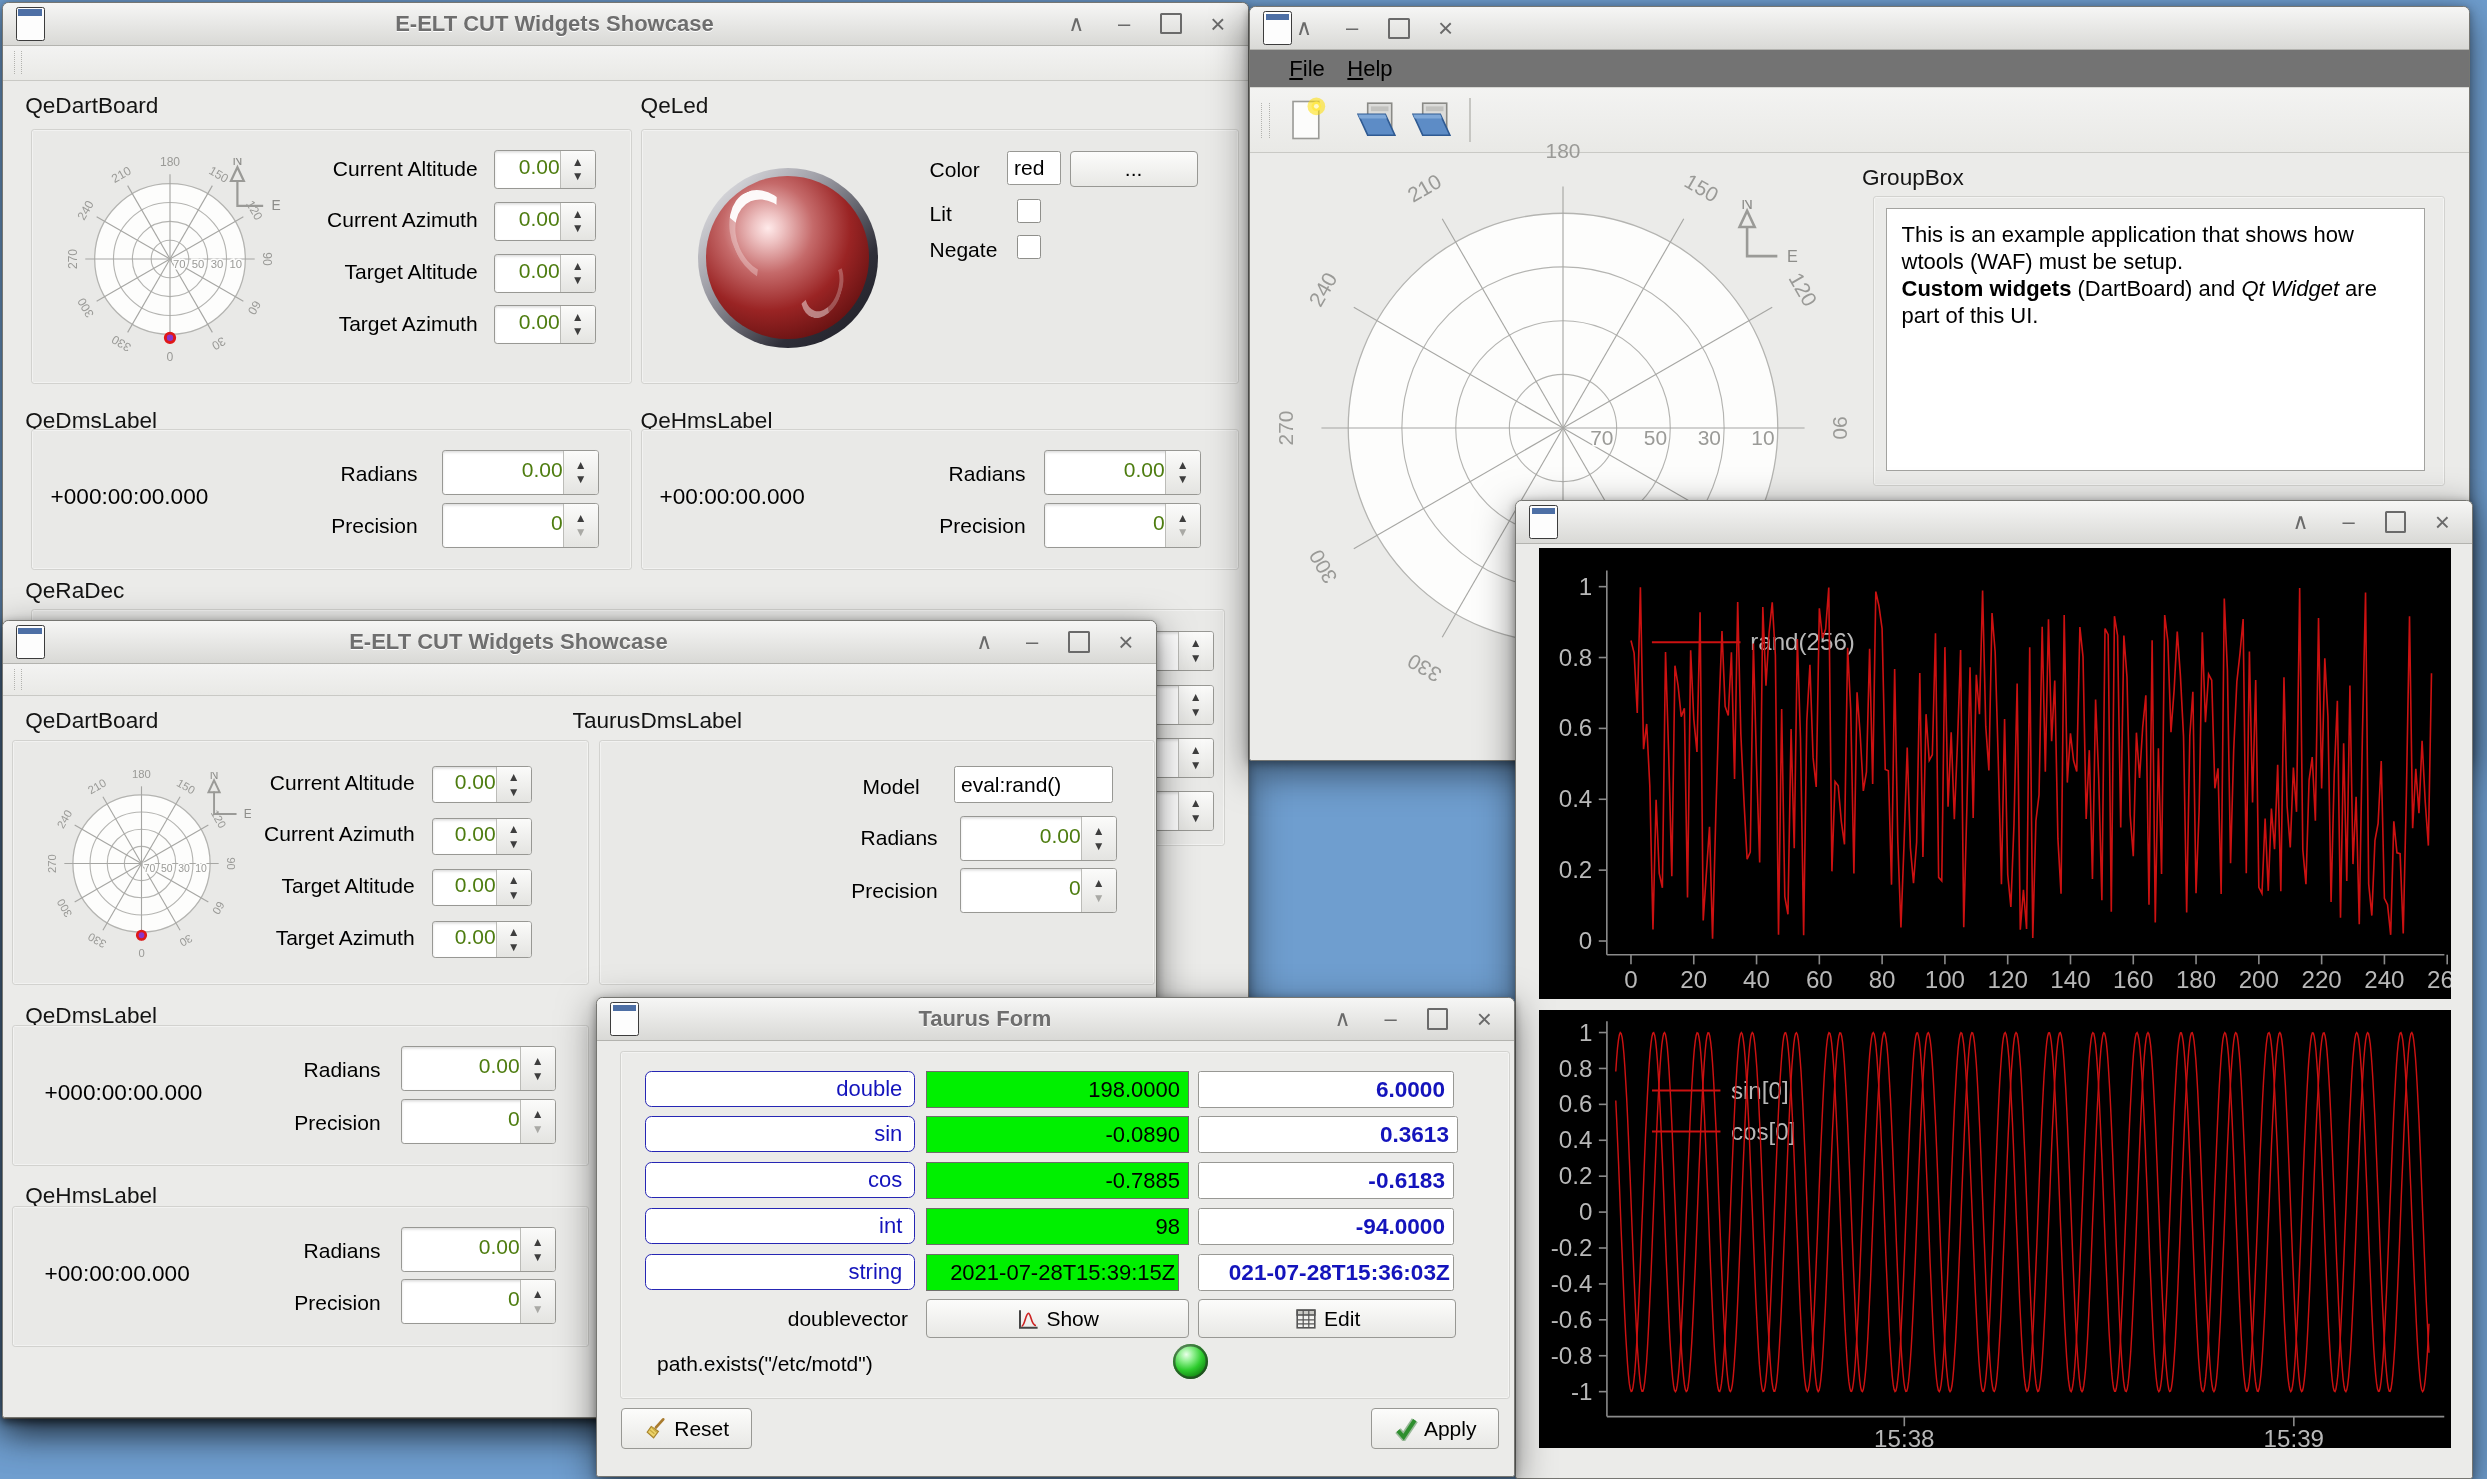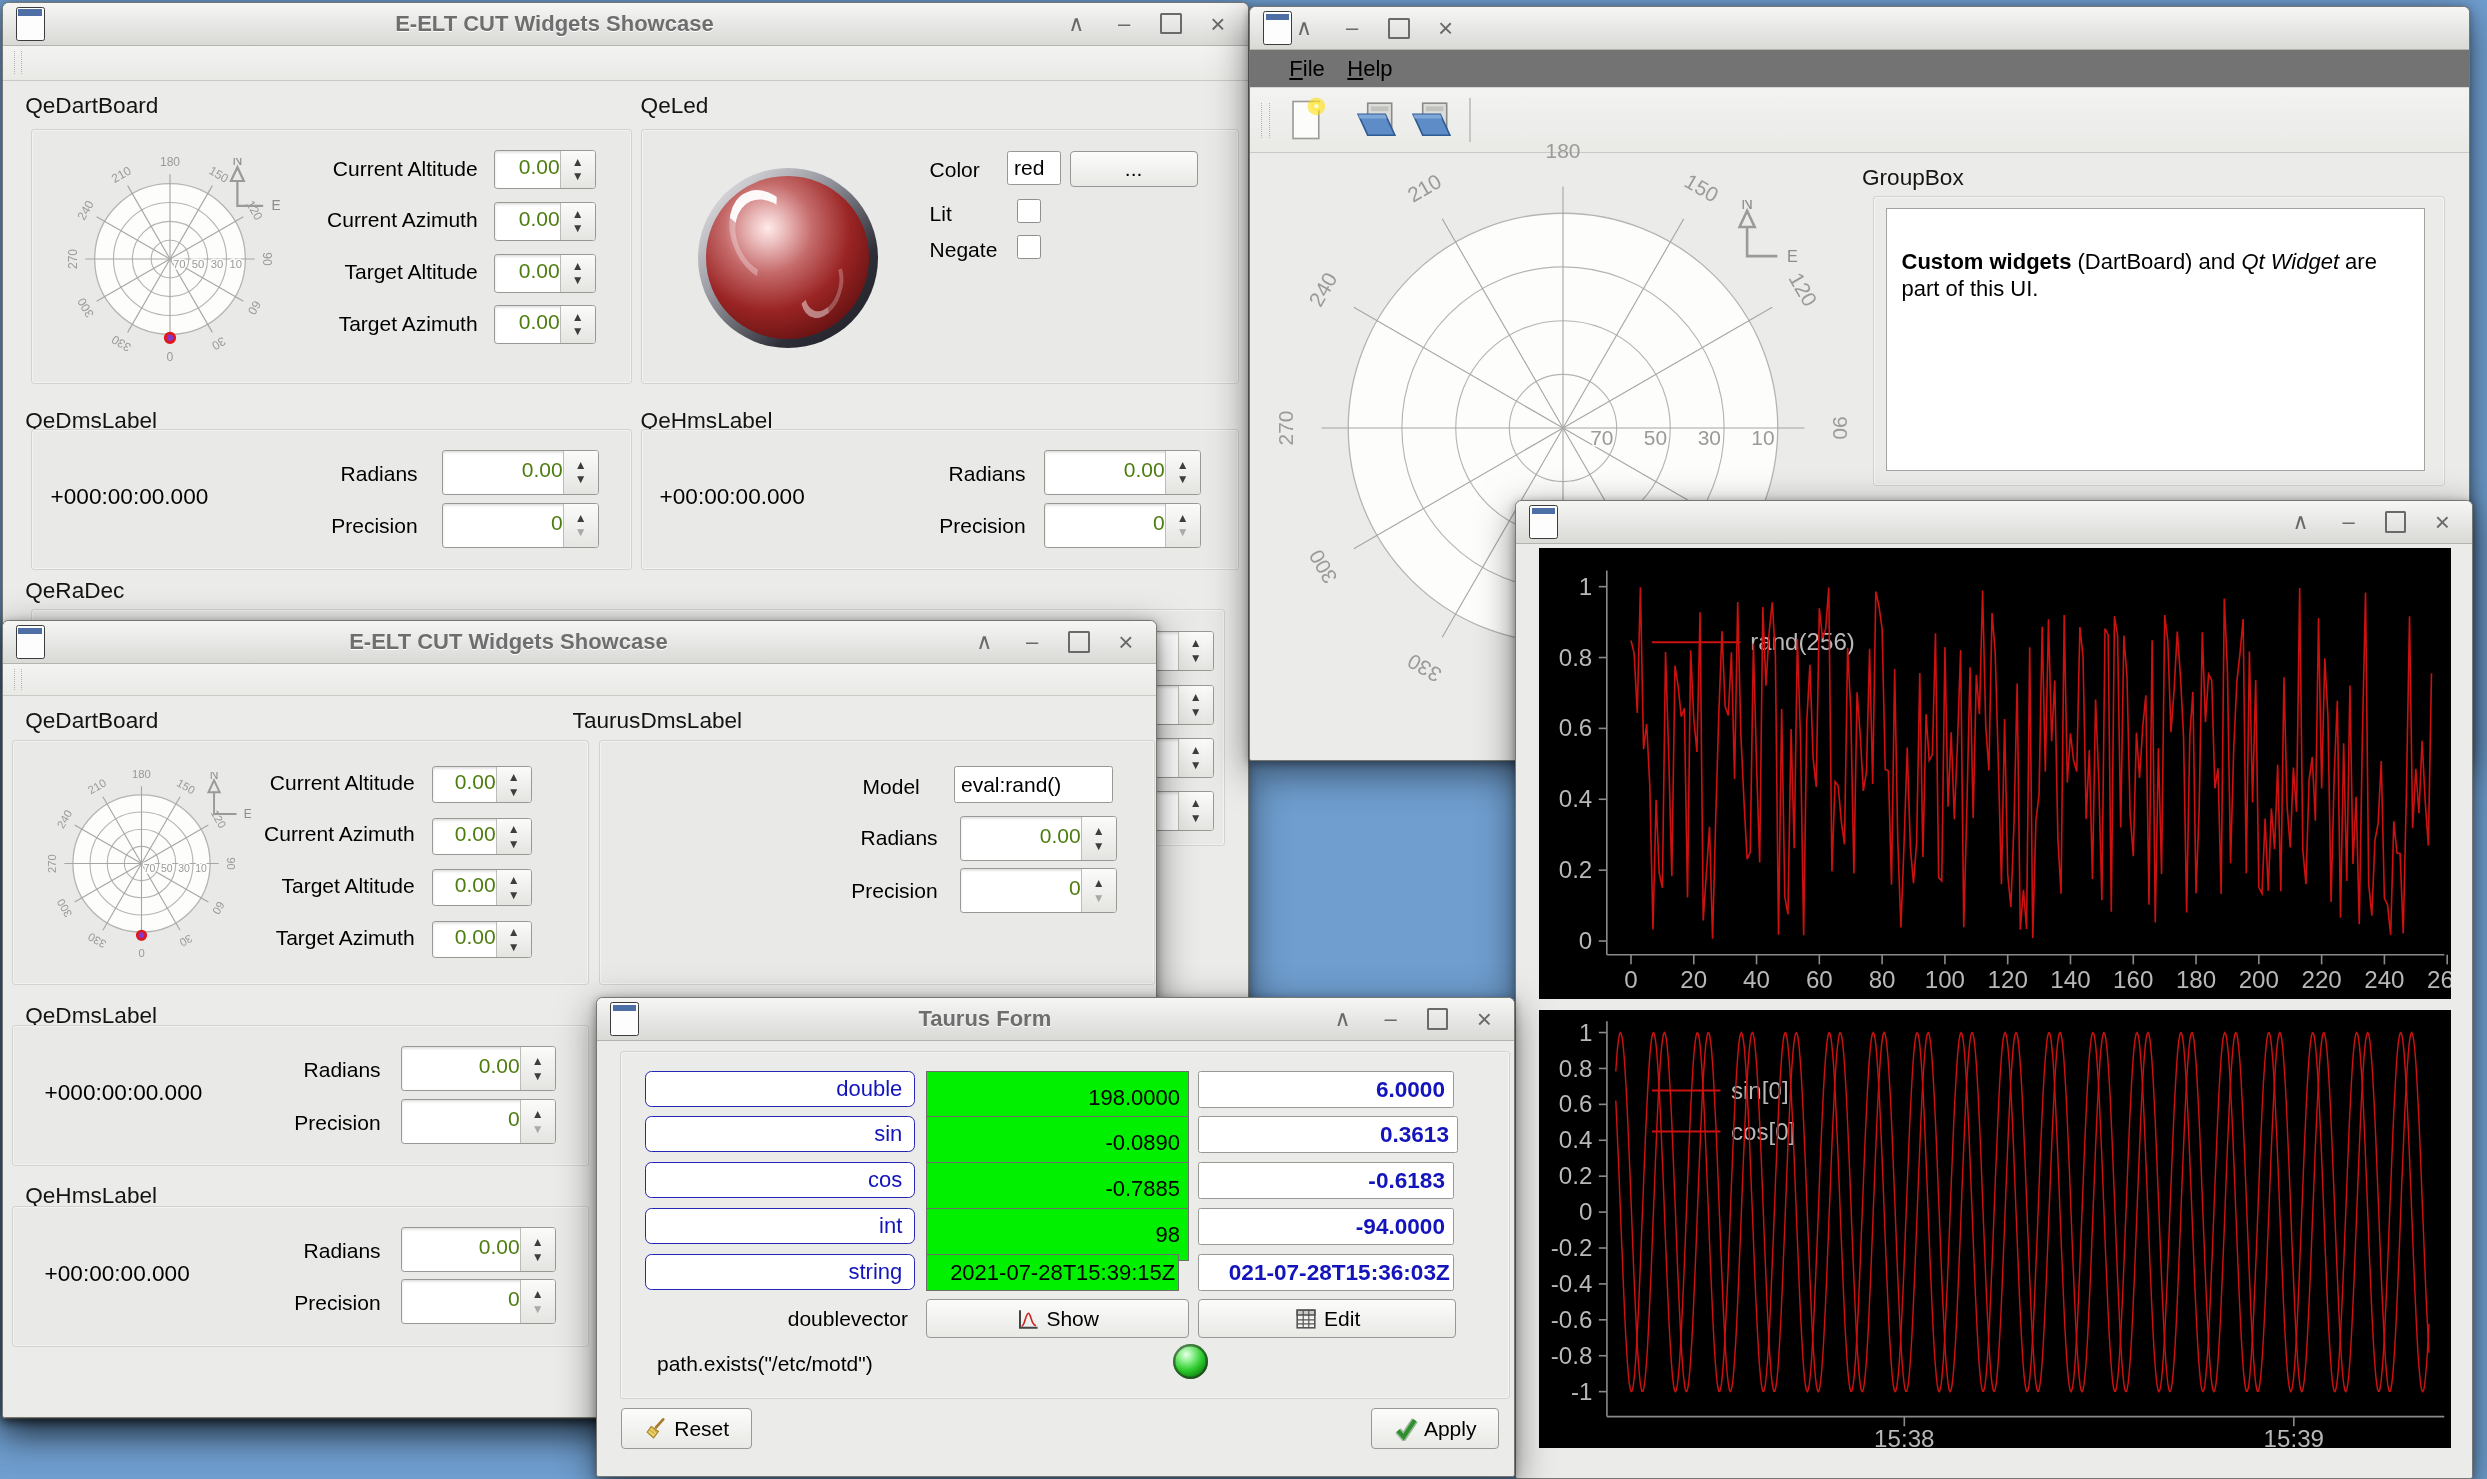--- a/index.html
+++ b/index.html
@@ -49,21 +49,21 @@
   .ledred::after{content:"";position:absolute;right:16%;bottom:12%;width:20%;height:32%;border-radius:50%;
           border-bottom:7.3px solid rgba(255,255,255,.45);border-right:4px solid rgba(255,255,255,.25);
           border-top:4px solid transparent;border-left:4px solid transparent;transform:rotate(18deg);}
   .ledgreen{position:absolute;border-radius:50%;
           background:radial-gradient(circle at 38% 30%,#eaffea 0%,#8ff08f 22%,#2ecc2e 48%,#0f7a0f 78%,#063f06 100%);
           box-shadow:inset 0 0 0 2.4px rgba(40,40,40,.55);}
   .tname{position:absolute;background:#fff;border:1.6px solid #2626b4;border-radius:6.4px;
          display:flex;align-items:center;justify-content:flex-end;padding:0 11.3px;
          font-size:22px;color:#1414bc;}
   .tread{position:absolute;background:#00f000;border:0.8px solid #6e6e6a;
-         display:flex;align-items:center;justify-content:flex-end;padding:8px 8px;
+         display:flex;align-items:center;justify-content:flex-end;padding:0 8px;
          font-size:22px;color:#000;white-space:nowrap;overflow:hidden;}
   .twrite{position:absolute;background:#fff;border:0.8px solid #98989 4;border-radius:2.4px;}
   .twrite input{width:100%;height:100%;box-sizing:border-box;border:0.8px solid #989894;border-radius:2.4px;
          text-align:right;font:bold 22.6px "Liberation Sans",sans-serif;color:#1414bc;padding:0 8px;outline:0;}
   .greenbox{position:absolute;background:#00f000;display:flex;align-items:center;
          font-size:22px;color:#000;padding-left:8px;}
   .chart{position:absolute;background:#000;}
   svg{display:block;}
   .gbx-text{font-size:22px;line-height:27px;color:#000;}
 </style>
@@ -331,21 +331,21 @@
           <path d="M20 10 L13 25 L27 25 Z"></path>
           <text x="20" y="8" text-anchor="middle" fill="#8d8d8a" font-size="15" stroke="none" font-family="Liberation Sans, sans-serif">N</text>
           <text x="57" y="57" fill="#8d8d8a" font-size="15" stroke="none" font-family="Liberation Sans, sans-serif">E</text>
         </g>
       </svg>
 
     <div class="sec" style="left:612px;top:158px;">GroupBox</div>
     <div class="gb" style="left:623px;top:189px;width:570px;height:288px;background:#ebebe9;"></div>
     <div style="position:absolute;left:636px;top:201px;width:539px;height:263px;background:#fff;border:0.8px solid #a3a3a0;box-sizing:border-box;padding:11.3px 14.5px;">
       <div class="gbx-text">
-        <br>
+        <span>This is an example application that shows how wtools (WAF) must be setup.</span><br>
         <b>Custom widgets</b><span> (DartBoard) and </span><i>Qt Widget</i><span> are part of this UI.</span>
       </div>
     </div>
   </div>
 
   <div class="window" style="left:1.6px;top:620px;width:1153px;height:796px;z-index:3;">
     <div class="titlebar">
       <div class="wicon"></div>
       <div class="title">E-ELT CUT Widgets Showcase</div>
       <div class="tbtns">

